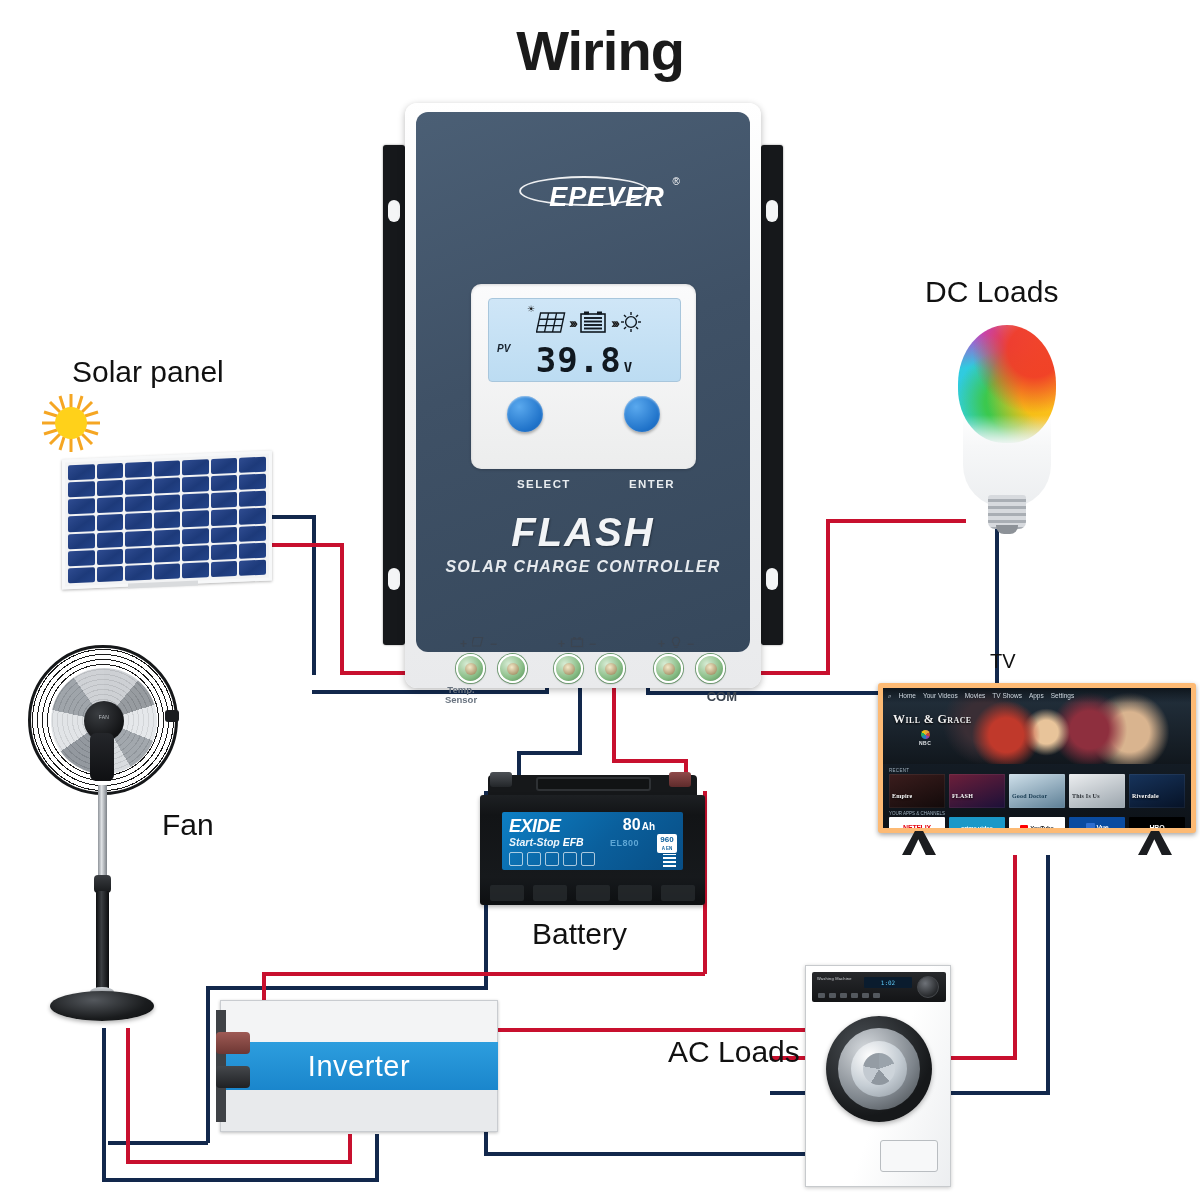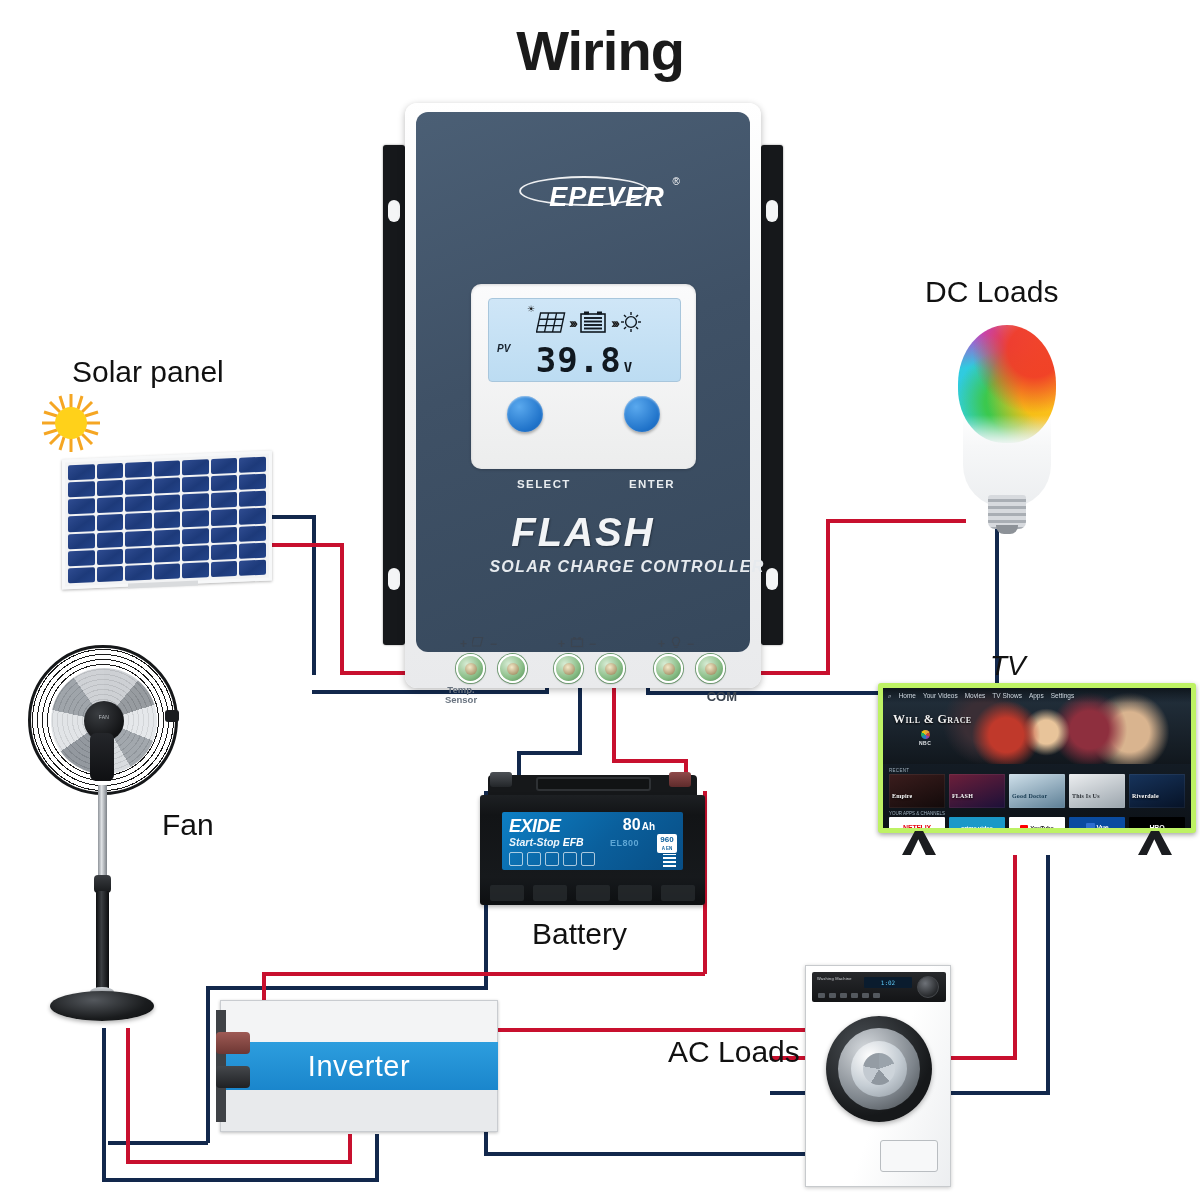--- a/index.html
+++ b/index.html
@@ -65,21 +65,21 @@
        background:radial-gradient(circle at 34% 30%,#5aa9ee,#1f72c9 70%,#1a5fae);
        box-shadow:0 2px 3px rgba(0,0,0,.3),inset 0 1px 2px rgba(255,255,255,.5);}
   #btnSel{left:36px;} #btnEnt{right:36px;}
   .btnlab{position:absolute;top:366px;color:#e8ecef;font-size:11.5px;font-weight:bold;
           letter-spacing:1.4px;}
   #labSel{left:101px;} #labEnt{left:213px;}
   #mppt{position:absolute;left:0;top:398px;width:100%;text-align:center;color:#f2f4f6;
         font-size:40px;font-weight:bold;font-style:italic;letter-spacing:2px;
         text-shadow:1px 1px 2px rgba(0,0,0,.35);}
   #mpptSub{position:absolute;left:0;top:446px;width:100%;text-align:center;color:#e6eaee;
-        font-size:16px;font-weight:bold;font-style:italic;letter-spacing:1.3px;padding-left:44px;}
+        font-size:16px;font-weight:bold;font-style:italic;letter-spacing:1.3px;}
   
   #termStrip{position:absolute;left:11px;top:549px;width:334px;height:36px;}
   .termGrp{position:absolute;top:-16px;display:flex;align-items:center;gap:5px;
            font-size:12px;font-weight:bold;color:#3b4450;}
   .termIcoBox{display:inline-block;}
   .term{position:absolute;top:2px;width:25px;height:25px;border-radius:50%;
         background:radial-gradient(circle at 35% 32%,#d8ecd5,#89bd86 60%,#4e8a52);
         border:2px solid #ffffff;box-shadow:0 0 0 1px #6e9a70,0 1px 2px rgba(0,0,0,.3);}
   .term:after{content:"";position:absolute;left:50%;top:50%;transform:translate(-50%,-50%);
         width:12px;height:12px;border-radius:50%;
@@ -113,23 +113,23 @@
       linear-gradient(180deg,#f7d232,#f1f3f4);}
   #bulbNeck{position:absolute;left:5px;top:90px;width:88px;height:92px;border-radius:0 0 46% 46%;
       background:linear-gradient(180deg,rgba(247,247,248,.0) 0%,#f6f7f8 34%,#eceef0 100%);}
   #bulbBase{position:absolute;left:30px;top:170px;width:38px;height:34px;
       background:repeating-linear-gradient(180deg,#d7dade 0 4px,#a9aeb4 4px 7px);
       border-radius:3px 3px 7px 7px;}
   #bulbTip{position:absolute;left:38px;top:200px;width:22px;height:9px;background:#8d9298;
       border-radius:0 0 8px 8px;}
 
   
-  #tvLab{left:990px;top:650px;font-size:28px;font-style:italic;}
+  #tvLab{left:990px;top:650px;font-size:20px;}
   #tv{left:878px;top:683px;width:318px;height:172px;}
-  #tvFrame{position:absolute;left:0;top:0;width:100%;height:150px;background:#bef264;
+  #tvFrame{position:absolute;left:0;top:0;width:100%;height:150px;background:#fdba74;
            border-radius:3px;padding:5px;box-sizing:border-box;box-shadow:0 2px 5px rgba(0,0,0,.35);}
   #tvScreen{position:absolute;left:5px;top:5px;right:5px;bottom:5px;
            background:linear-gradient(180deg,#1b2733,#0d1218);overflow:hidden;}
   #tvNav{position:absolute;left:0;top:0;width:100%;height:15px;display:flex;align-items:center;
          gap:7px;padding-left:5px;box-sizing:border-box;font-size:6.5px;color:#cfd8e0;
          background:linear-gradient(180deg,rgba(10,16,22,.85),rgba(10,16,22,0));z-index:3;}
   #tvHero{position:absolute;left:0;top:0;width:100%;height:76px;
         background:
           radial-gradient(circle at 40% 62%,#c0392b 0 9%,rgba(192,57,43,0) 18%),
           radial-gradient(circle at 53% 58%,#e8c49a 0 7%,rgba(232,196,154,0) 14%),

